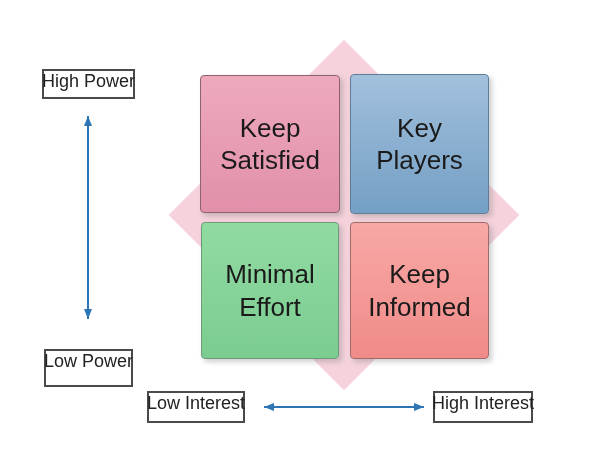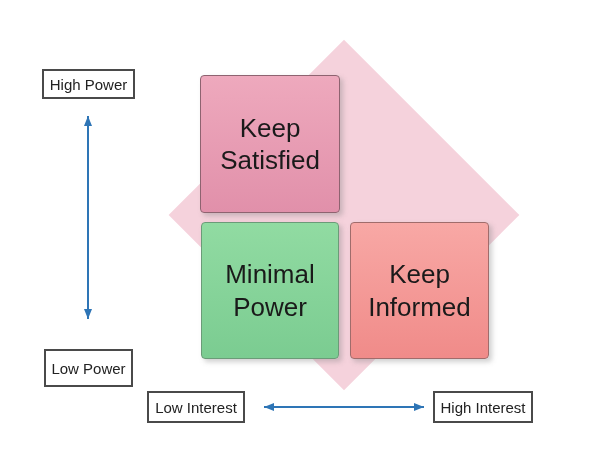--- a/index.html
+++ b/index.html
@@ -42,23 +42,22 @@
   }
   .q0 { left: 200px; top: 75px;  width: 138px; height: 136px; }
   .q1 { left: 350px; top: 74px;  width: 137px; height: 138px; }
   .q2 { left: 201px; top: 222px; width: 136px; height: 135px; }
   .q3 { left: 350px; top: 222px; width: 137px; height: 135px; }
   .axis-box {
     position: absolute;
     background: #ffffff;
     border: 2px solid #4a4a4a;
     display: flex;
-    align-items: center;
     justify-content: center;
-    font-size: 15px;
+    font-size: 18px;
     color: #222222;
     box-sizing: border-box;
     white-space: nowrap;
   }
   .high-power    { left: 42px;  top: 69px;  width: 93px;  height: 30px; }
   .low-power     { left: 44px;  top: 349px; width: 89px;  height: 38px; }
   .low-interest  { left: 147px; top: 391px; width: 98px;  height: 32px; }
   .high-interest { left: 433px; top: 391px; width: 100px; height: 32px; }
   .arrows {
     position: absolute;
@@ -79,23 +78,27 @@
 <body>
 
 <div class="canvas">
 
   <div class="diamond"></div>
 
   <div class="quadrant q0" style="background: linear-gradient(rgb(238, 169, 189) 0%, rgb(225, 144, 170) 100%); border-color: rgb(142, 99, 112);">
     <span class="qlabel">Keep
 Satisfied</span>
   </div>
+  <div class="quadrant q1" style="background: linear-gradient(rgb(162, 192, 220) 0%, rgb(116, 159, 197) 100%); border-color: rgb(94, 125, 152);">
+    <span class="qlabel">Key
+Players</span>
+  </div>
   <div class="quadrant q2" style="background: linear-gradient(rgb(145, 219, 162) 0%, rgb(123, 204, 145) 100%); border-color: rgb(107, 155, 120);">
     <span class="qlabel">Minimal
-Power</span>
+Effort</span>
   </div>
   <div class="quadrant q3" style="background: linear-gradient(rgb(248, 168, 165) 0%, rgb(240, 139, 137) 100%); border-color: rgb(160, 108, 107);">
     <span class="qlabel">Keep
 Informed</span>
   </div>
 
   <div class="axis-box high-power">
     <span>High Power</span>
   </div>
   <div class="axis-box low-power">

